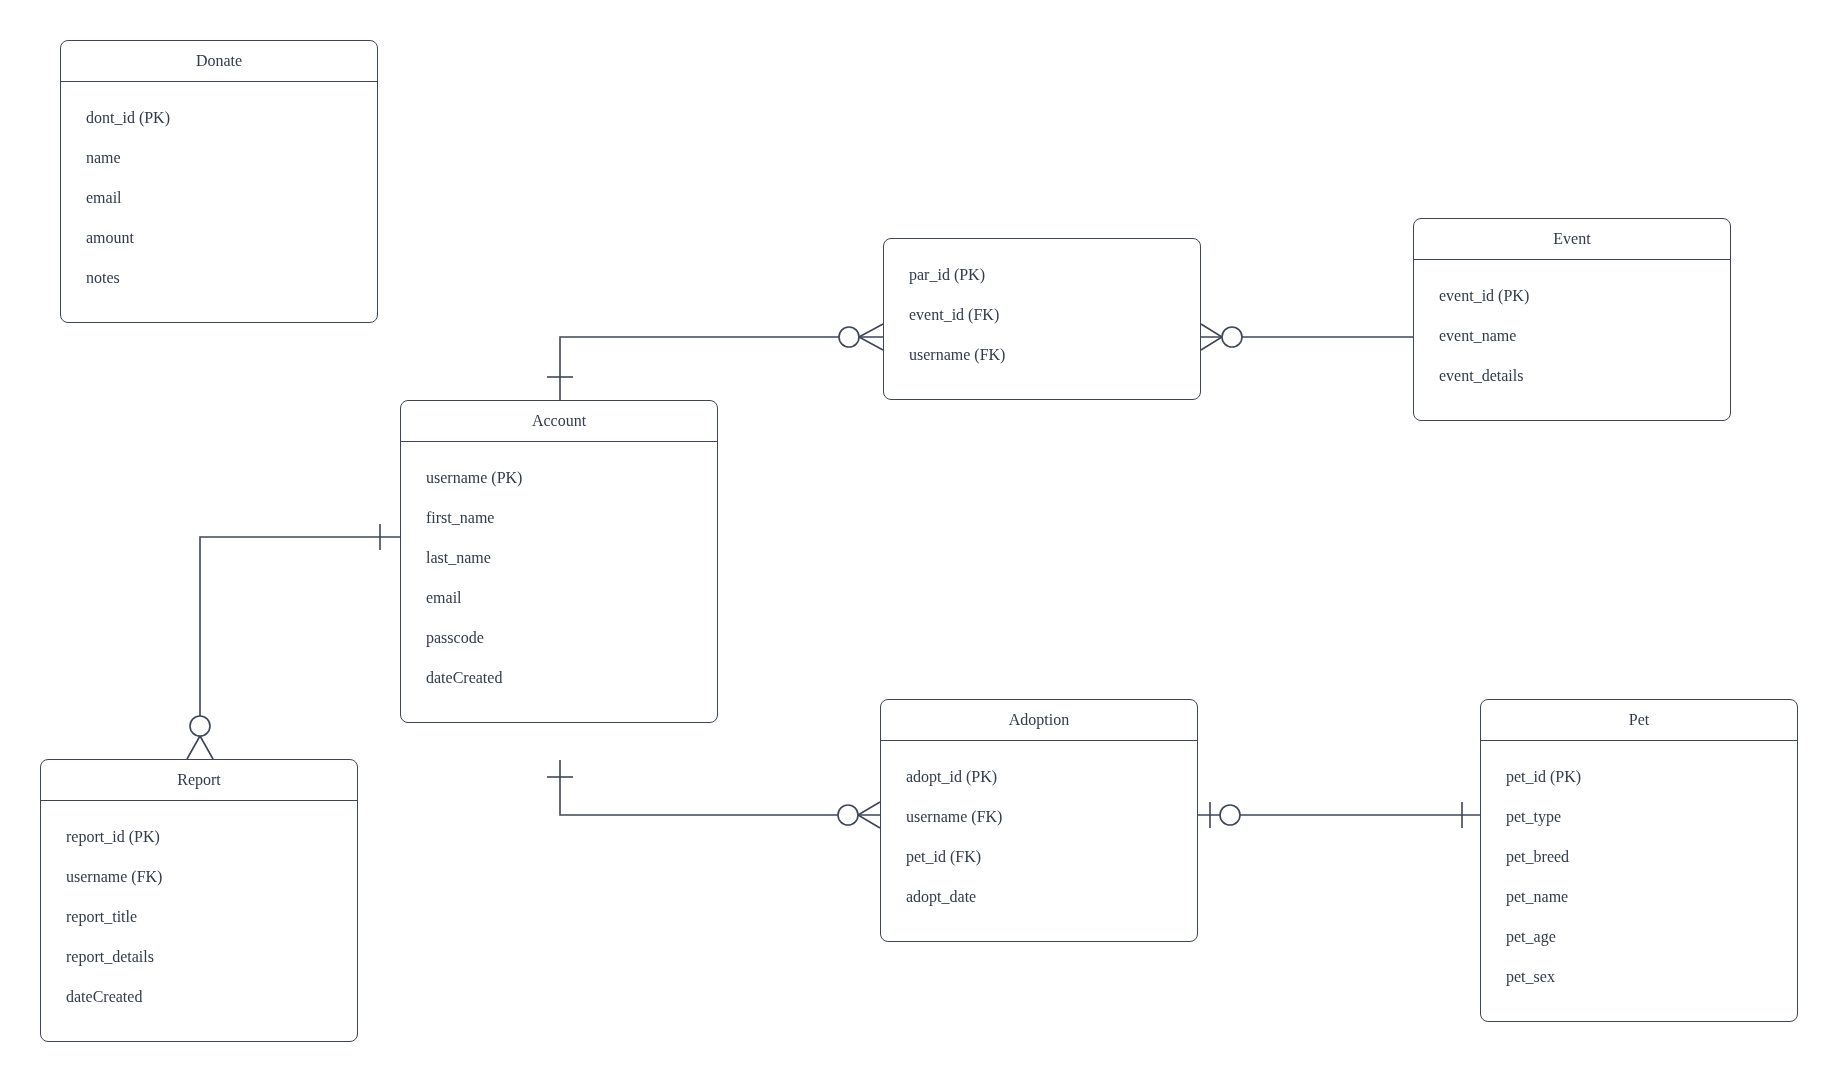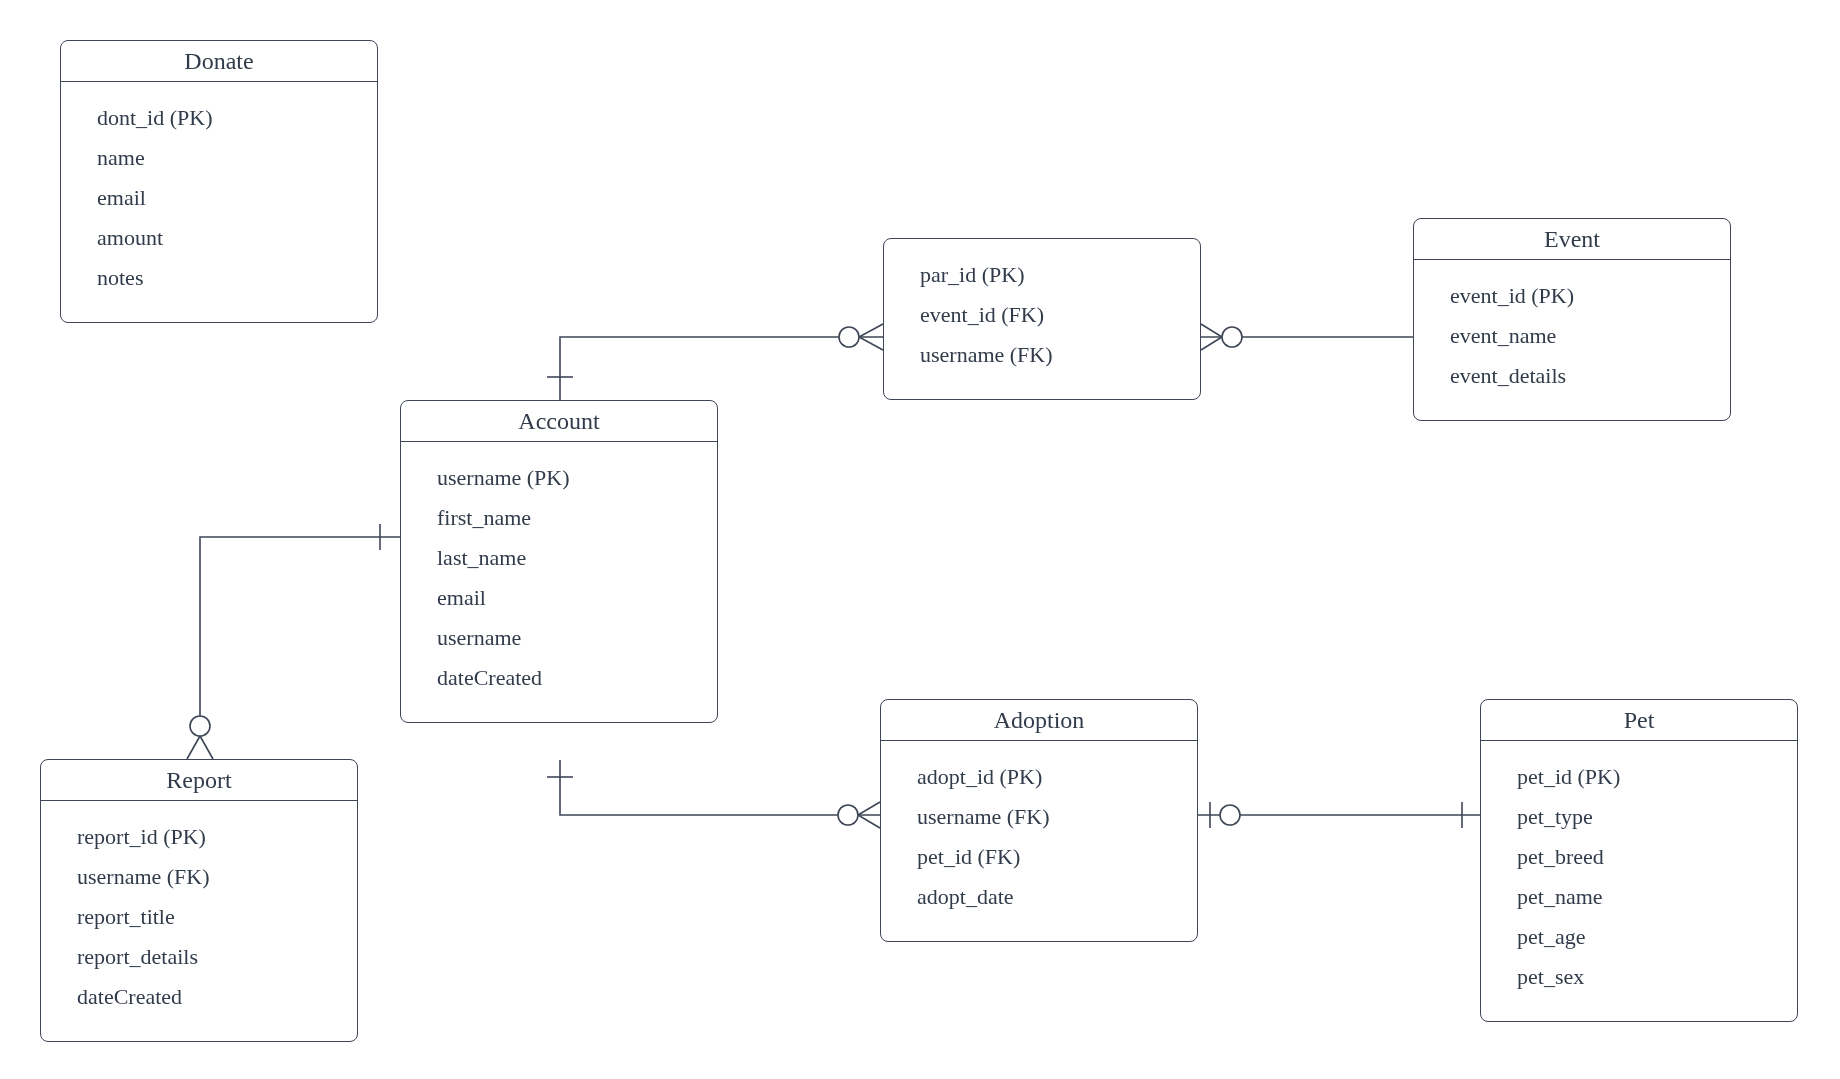--- a/index.html
+++ b/index.html
@@ -33,34 +33,33 @@
     box-sizing: border-box;
     background: #ffffff;
     border: 1.6px solid #3e4656;
     border-radius: 8px;
     color: #313b4a;
   }
   .entity-title {
     height: 40px;
     line-height: 40px;
     text-align: center;
-    font-size: 24px;
+    font-size: 16px;
     border-bottom: 1.6px solid #3e4656;
     white-space: nowrap;
   }
   .entity-fields {
     padding: 16px 0 24px 0;
   }
   .field {
     height: 40px;
     line-height: 40px;
     padding-left: 25px;
-    font-size: 22px;
+    font-size: 16px;
     white-space: nowrap;
-    margin-left: 11px;
   }
   .ent-donate        { left: 60px;   top: 40px;  }
   .ent-participation { left: 883px;  top: 238px; }
   .ent-event         { left: 1413px; top: 218px; }
   .ent-account       { left: 400px;  top: 400px; }
   .ent-report        { left: 40px;   top: 759px; }
   .ent-adoption      { left: 880px;  top: 699px; }
   .ent-pet           { left: 1480px; top: 699px; }
 </style>
 </head>
@@ -134,21 +133,21 @@
     </div>
   </div>
 
   <div class="entity ent-account">
     <div class="entity-title">Account</div>
     <div class="entity-fields">
       <div class="field">username (PK)</div>
       <div class="field">first_name</div>
       <div class="field">last_name</div>
       <div class="field">email</div>
-      <div class="field">username</div>
+      <div class="field">passcode</div>
       <div class="field">dateCreated</div>
     </div>
   </div>
 
   <div class="entity ent-report">
     <div class="entity-title">Report</div>
     <div class="entity-fields">
       <div class="field">report_id (PK)</div>
       <div class="field">username (FK)</div>
       <div class="field">report_title</div>

